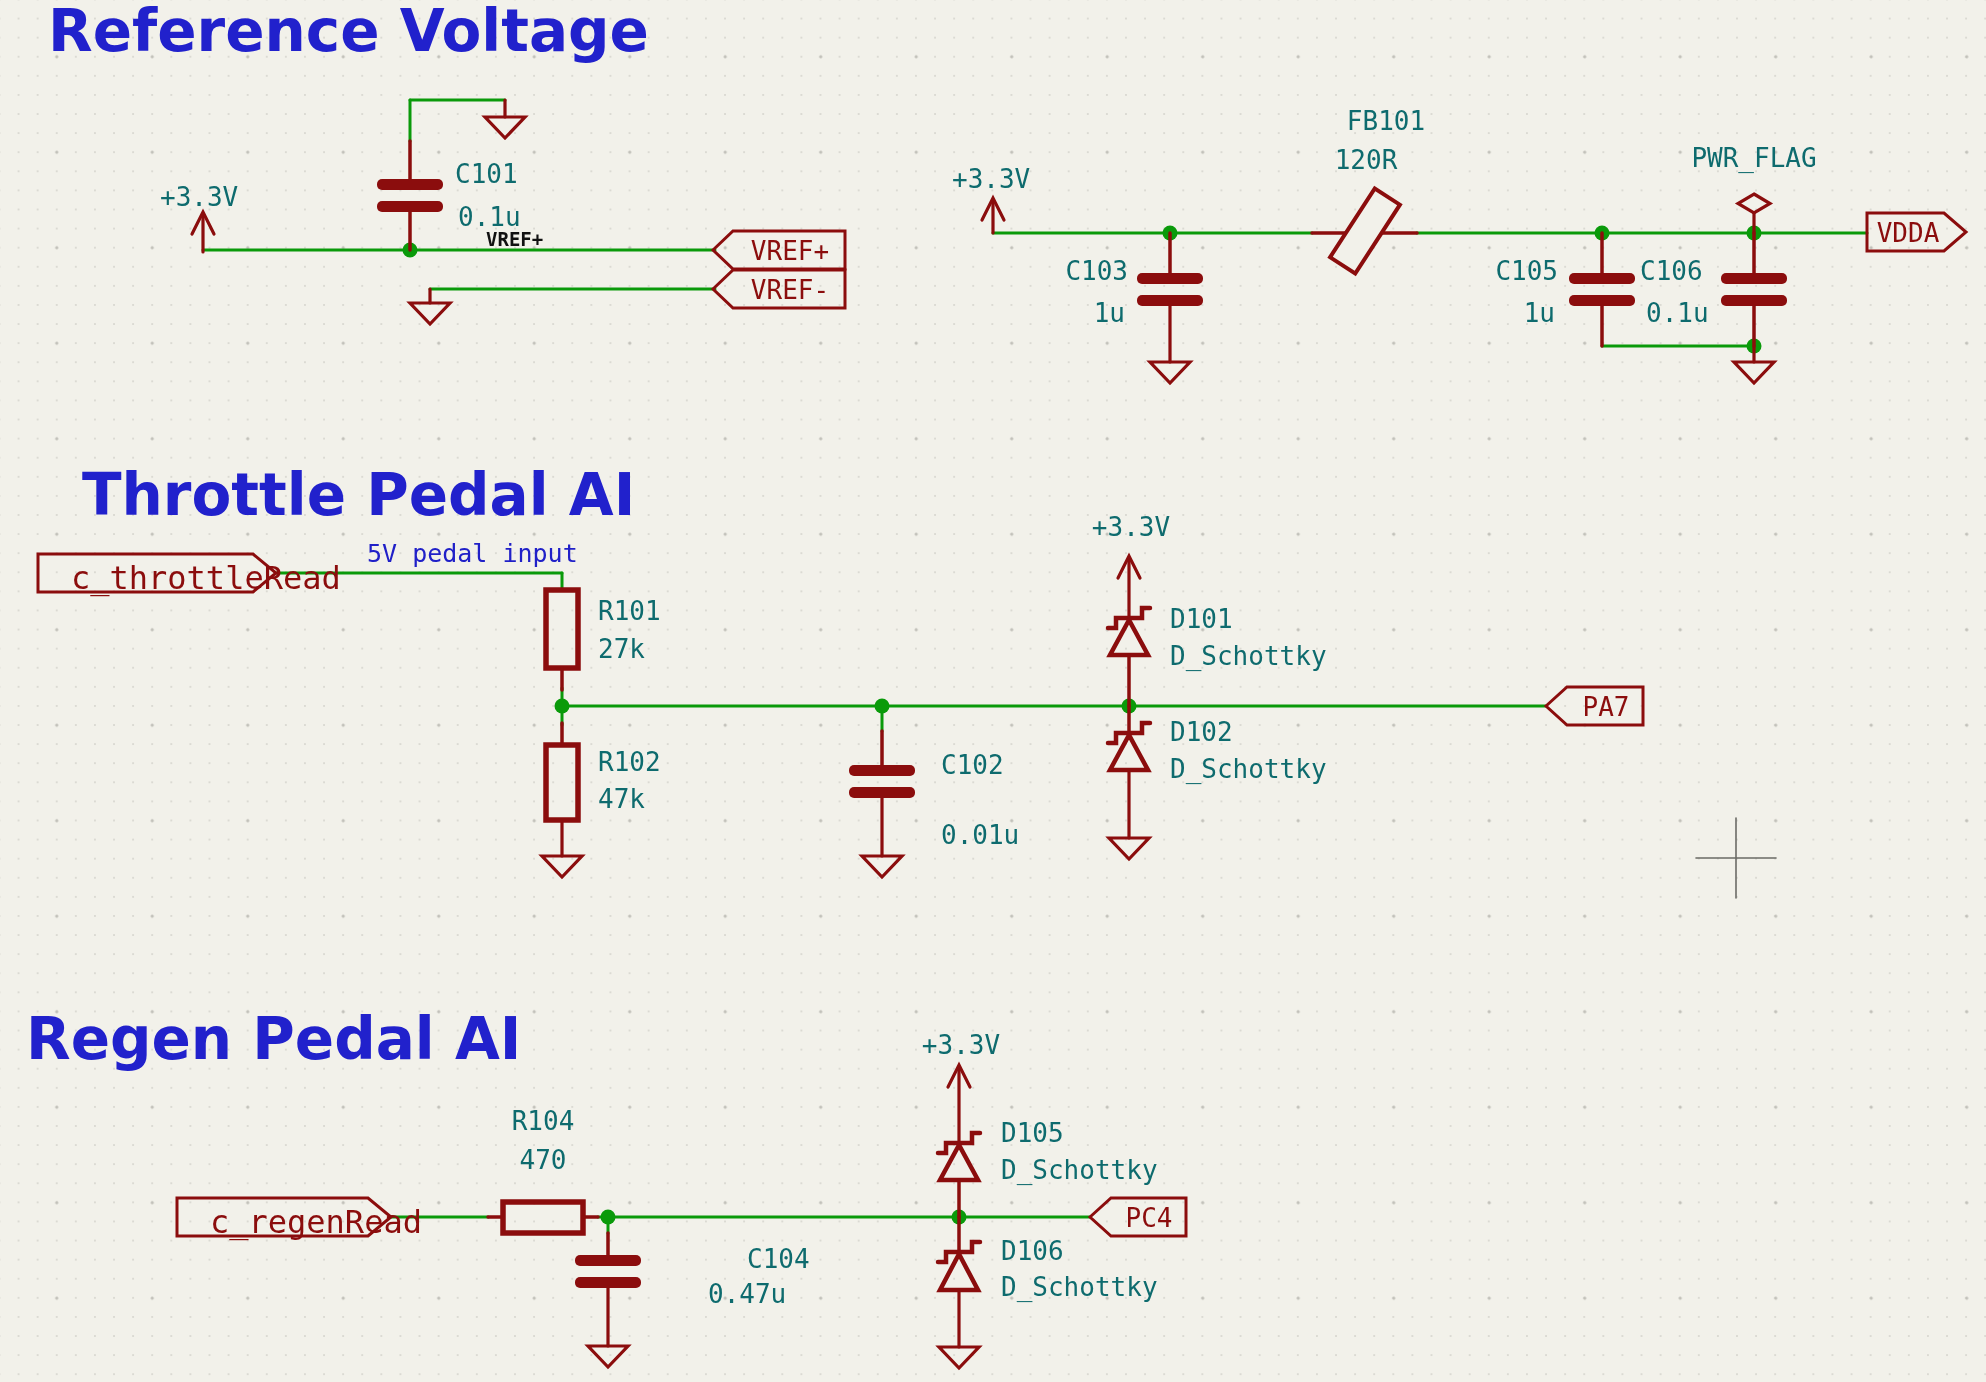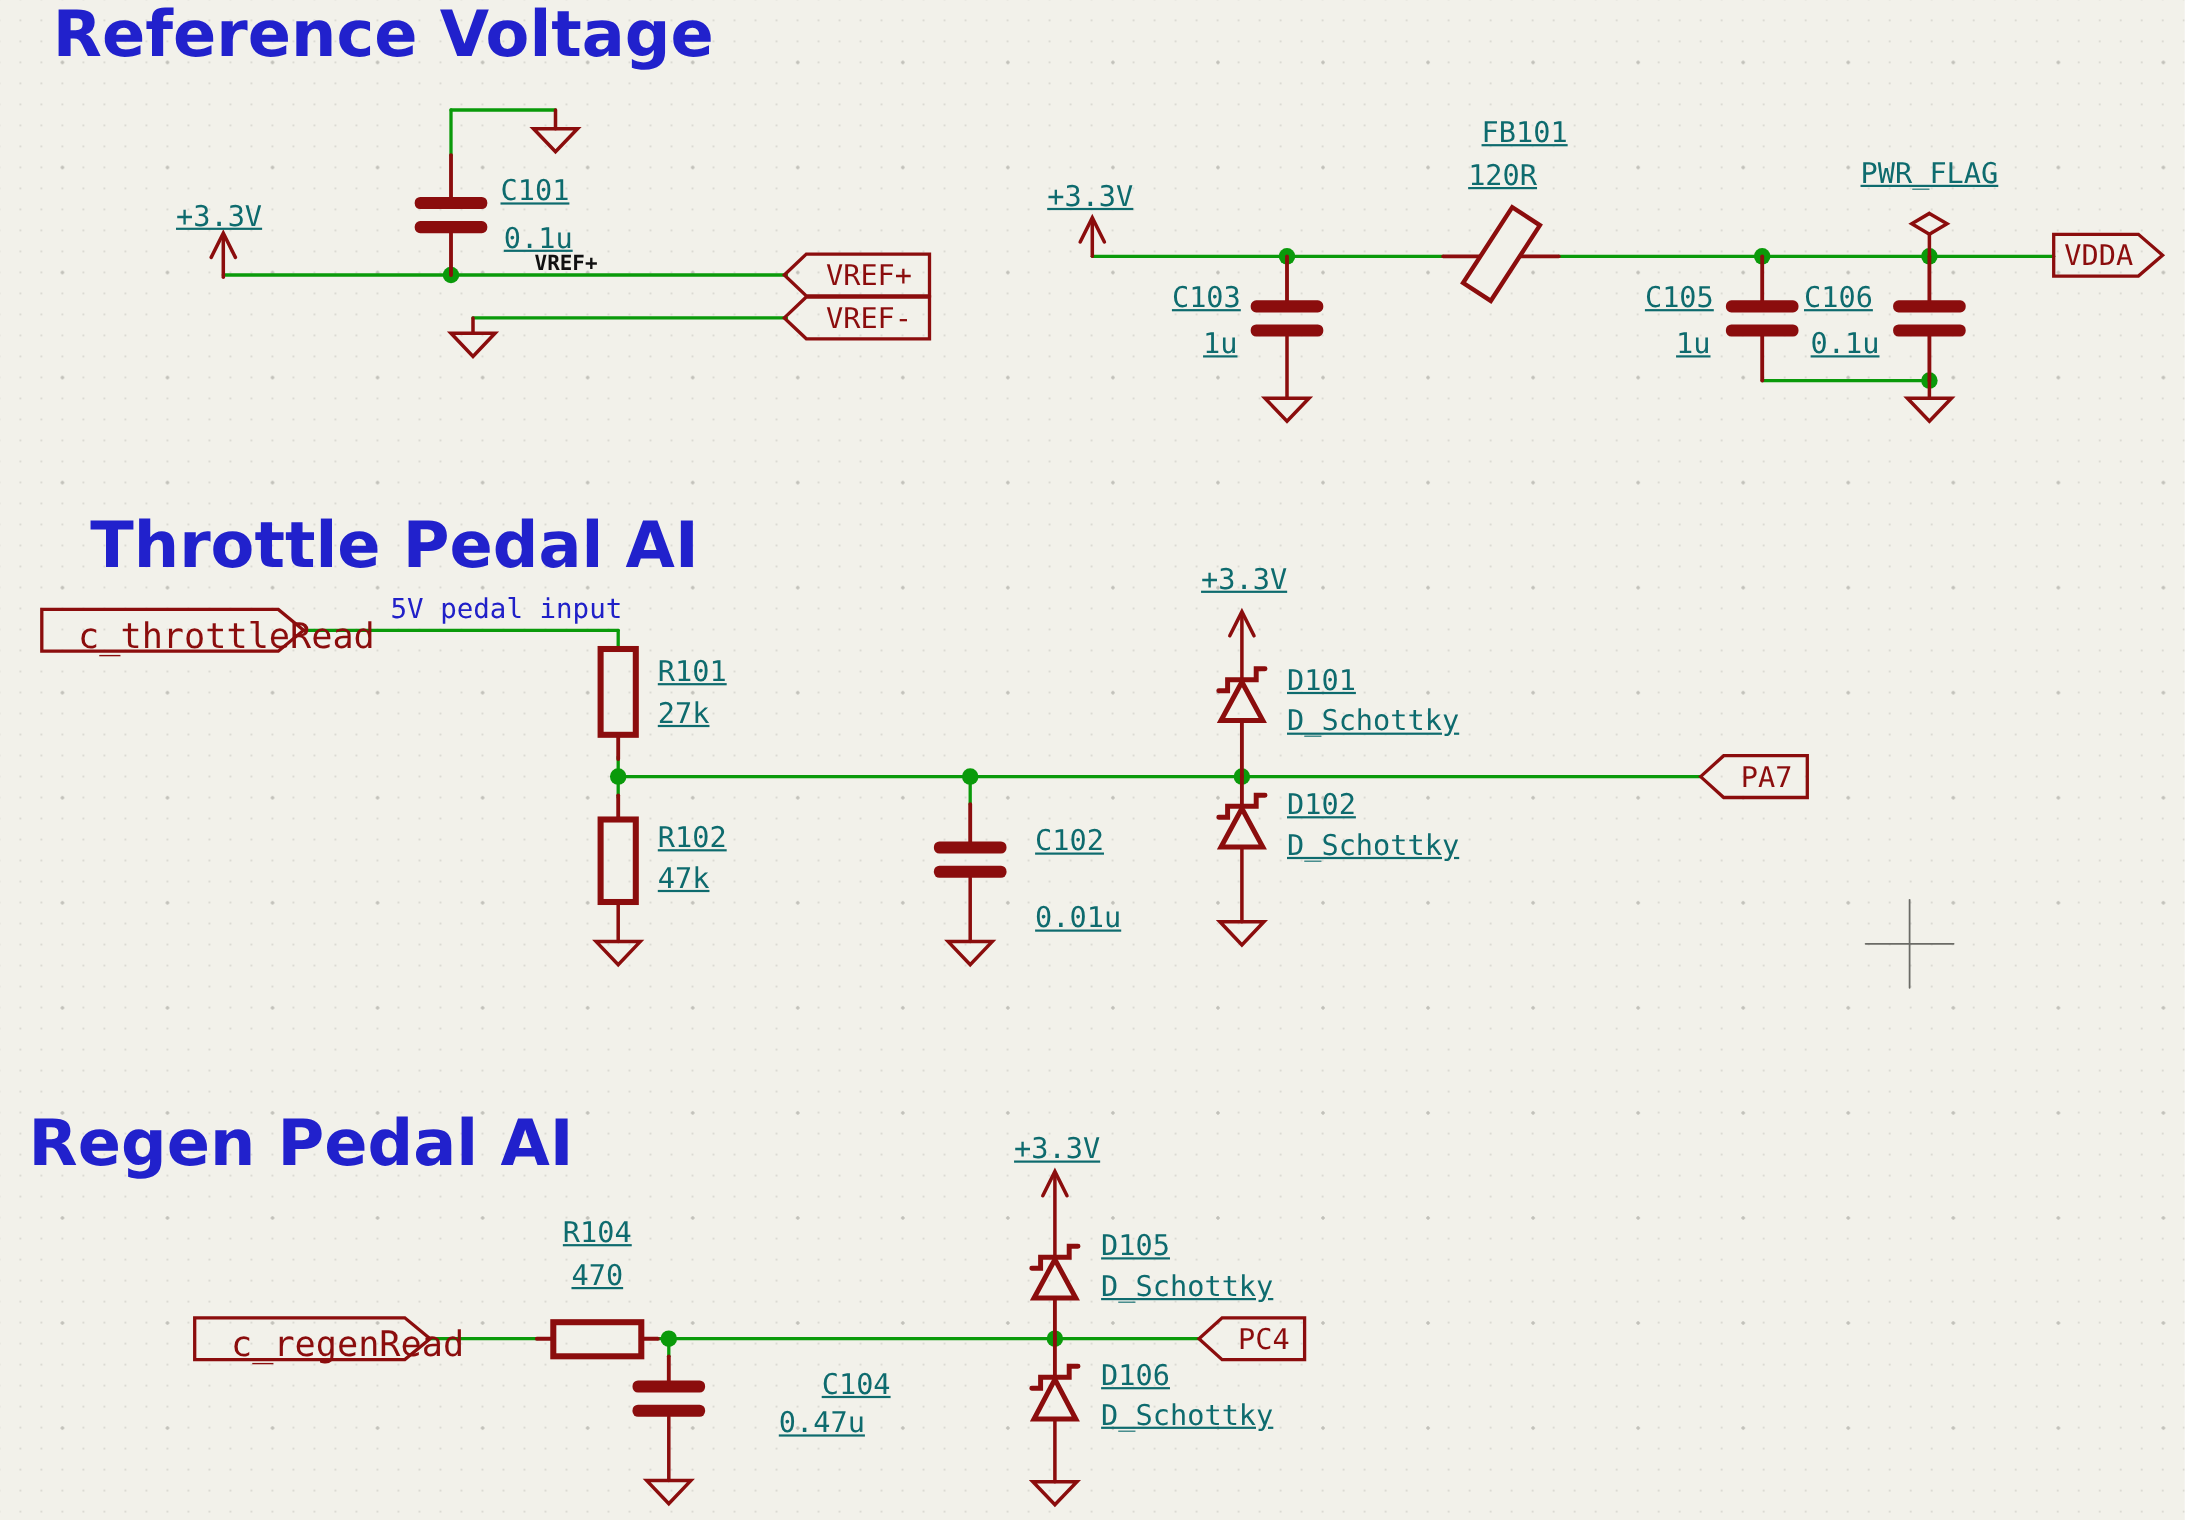--- a/index.html
+++ b/index.html
@@ -11,21 +11,21 @@
     background-image:
       radial-gradient(circle,#C2C1BA 1.3px,rgba(0,0,0,0) 1.8px),
       radial-gradient(circle,#DBDAD3 1px,rgba(0,0,0,0) 1.3px);
     background-size:95.5px 95.5px,19.1px 19.1px;
     background-position:9px 9px,9px 9px;
     font-family:"DejaVu Sans Mono",monospace;
   }
   svg.gfx{position:absolute;left:0;top:0;}
   .txt{position:absolute;white-space:pre;line-height:1;}
   .title{font-family:"DejaVu Sans",sans-serif;font-weight:bold;font-size:58px;color:#2121CC;letter-spacing:0px;}
-  .field{font-size:26px;color:#0E6B6E;text-decoration:underline;}
+  .field{font-size:26px;color:#0E6B6E;}
   .field.r{transform:translateX(-100%);text-align:center;}
   .field.c{transform:translateX(-50%);}
   .hlabel{font-size:26px;color:#8B0D0D;}
   .hlabel.sm{font-size:32px;margin-left:19px;}
   .hlabel.c{transform:translateX(-50%);}
   .netnote{font-size:25px;color:#2020C8;}
   .locallabel{font-size:19px;font-weight:600;color:#111111;}
 </style>
 </head>
 <body>
@@ -269,21 +269,21 @@
 <div class="txt field" style="left:747px;top:1246px">C104</div>
 <div class="txt field" style="left:708px;top:1281px">0.47u</div>
 
 <div class="txt field" style="left:1001px;top:1120px">D105</div>
 <div class="txt field" style="left:1001px;top:1157px">D_Schottky</div>
 
 <div class="txt field" style="left:1001px;top:1238px">D106</div>
 <div class="txt field" style="left:1001px;top:1274px">D_Schottky</div>
 
 <div class="txt locallabel" style="left:486px;top:230px">VREF+</div>
-<div class="txt netnote" style="left:355px;top:541px">5V pedal input</div>
+<div class="txt netnote" style="left:367px;top:541px">5V pedal input</div>
 
 <div class="txt hlabel c" style="left:790px;top:238px">VREF+</div>
 <div class="txt hlabel c" style="left:790px;top:277px">VREF-</div>
 <div class="txt hlabel c" style="left:1908px;top:220px">VDDA</div>
 <div class="txt hlabel sm" style="left:52px;top:562px">c_throttleRead</div>
 <div class="txt hlabel c" style="left:1606px;top:694px">PA7</div>
 <div class="txt hlabel sm" style="left:191px;top:1206px">c_regenRead</div>
 <div class="txt hlabel c" style="left:1149px;top:1205px">PC4</div>
 
 </div>

